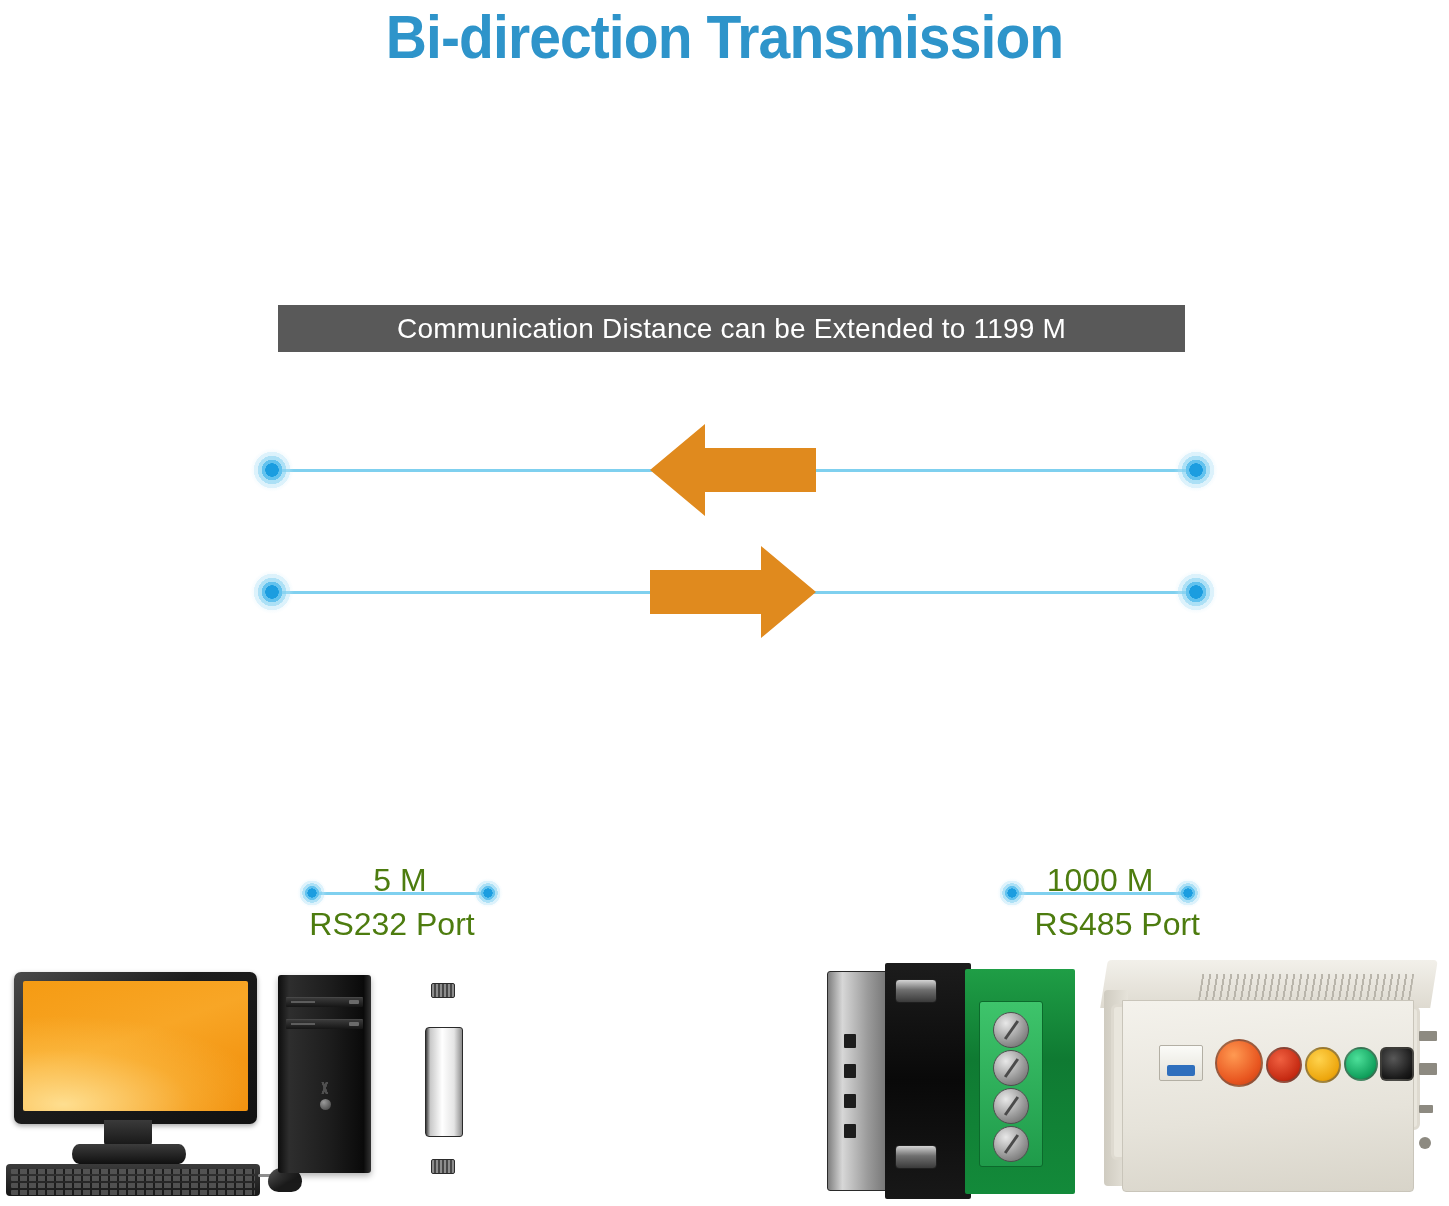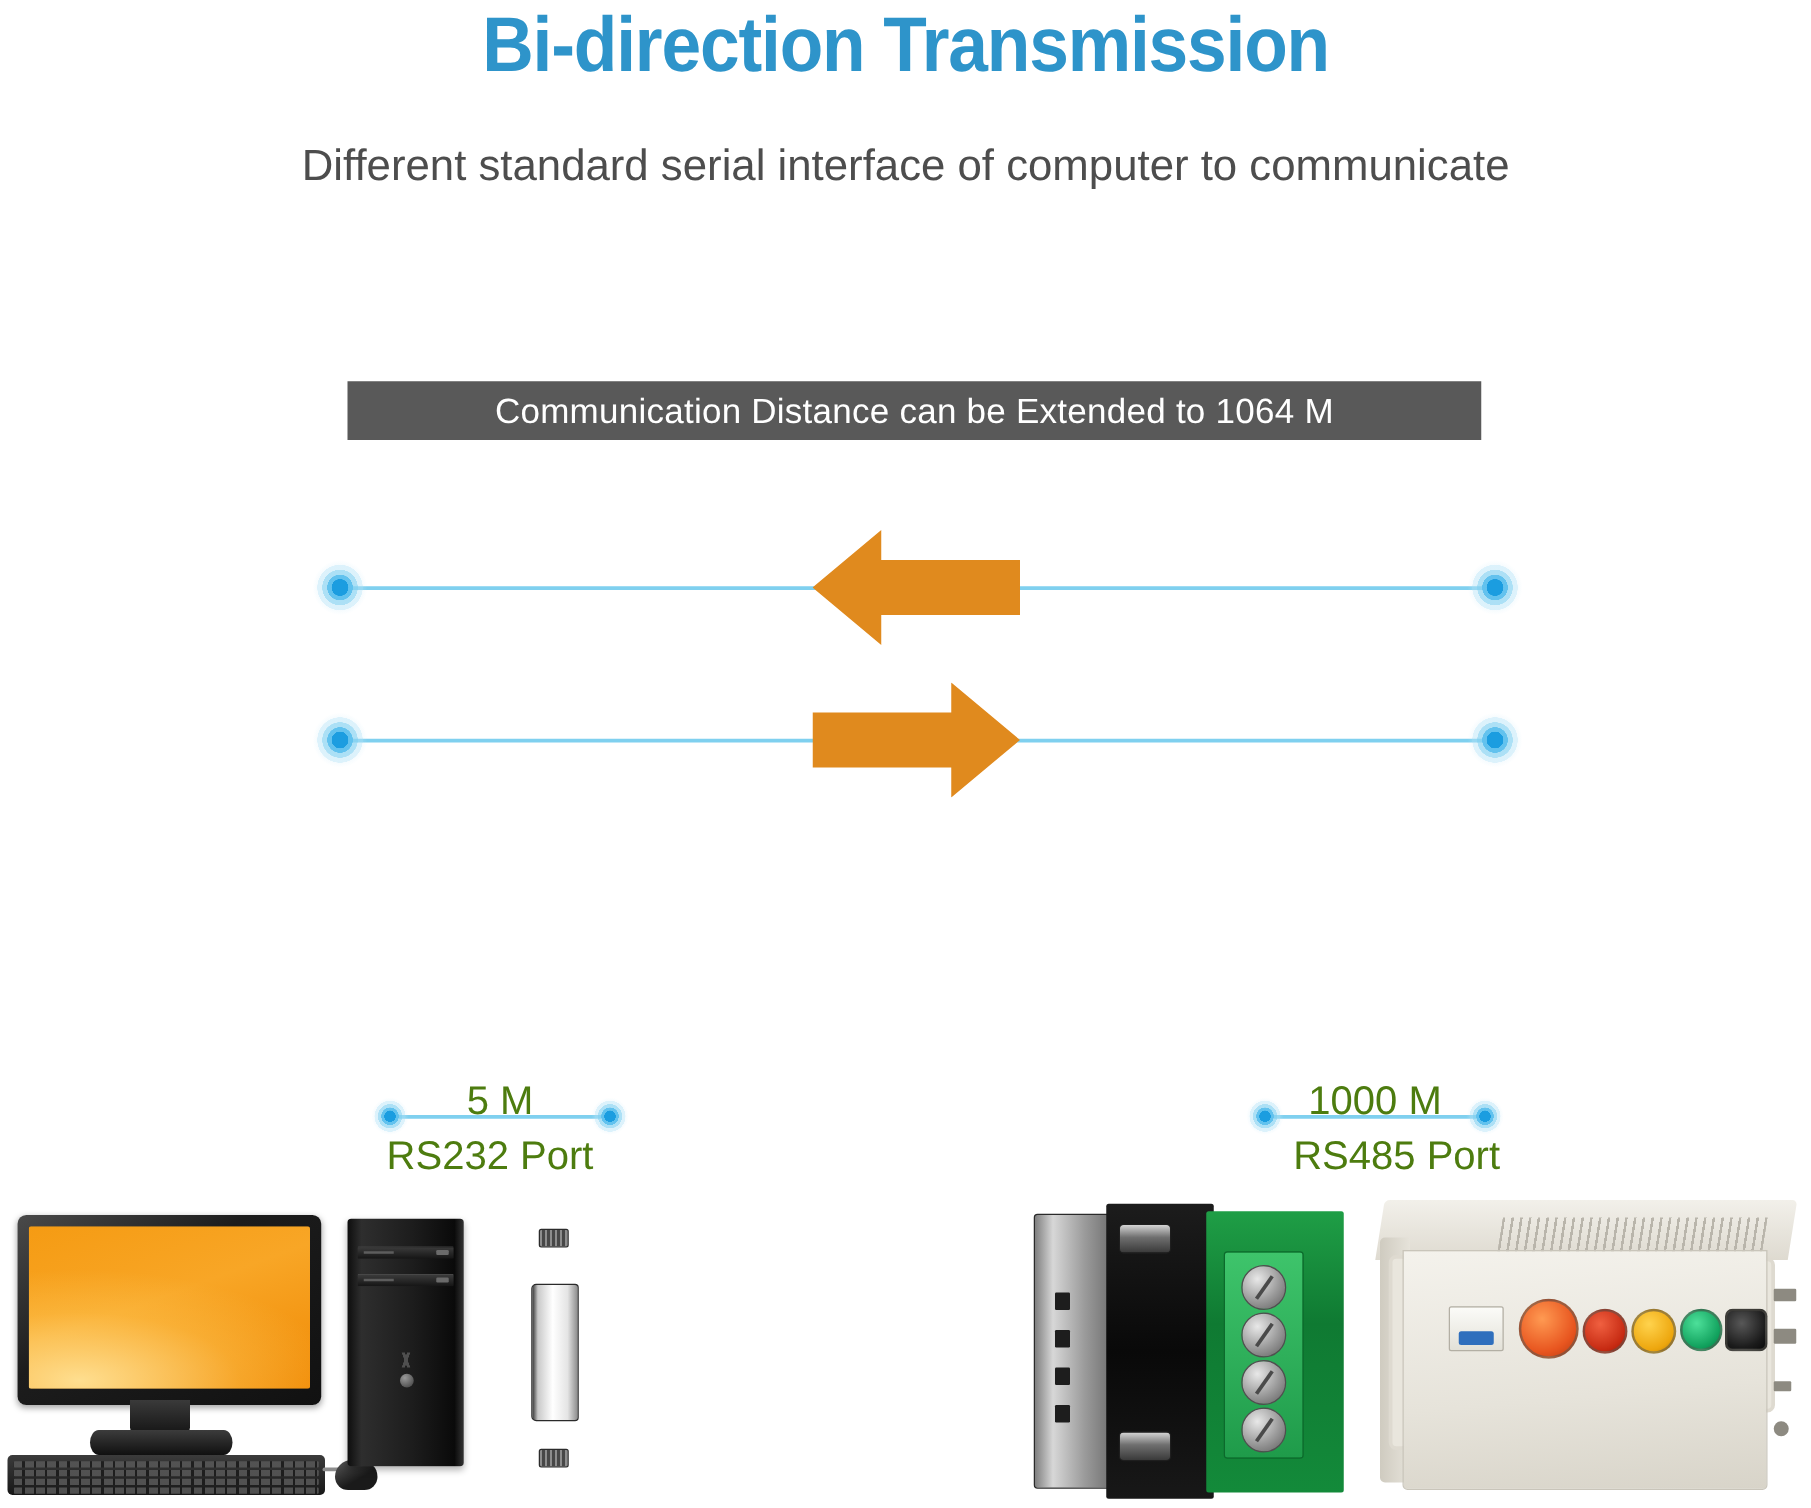--- a/index.html
+++ b/index.html
@@ -513,25 +513,24 @@
   }
 </style>
 </head>
 <body>
 
 <div id="page">
 
   <div id="title">Bi-direction Transmission</div>
 
   <div id="subtitle">
-    <span class="ln">Different standard serial interface of computer to communicate</span>
   </div>
 
   <div id="banner">
-    <span id="banner-text">Communication Distance can be Extended to 1064 M</span>
+    <span id="banner-text">Communication Distance can be Extended to 1199 M</span>
   </div>
 
   <div>
 
     <div class="conn-line" style="left:272px; top:469px; width:924px;"></div>
     <div class="dot" style="left:272px; top:470px;"></div>
     <div class="dot" style="left:1196px; top:470px;"></div>
     <svg class="arrow" style="left:650px; top:424px;" width="166" height="92" viewBox="0 0 166 92">
       <polygon points="0,46 55,0 55,24 166,24 166,68 55,68 55,92" fill="#e08a1e"></polygon>
     </svg>

